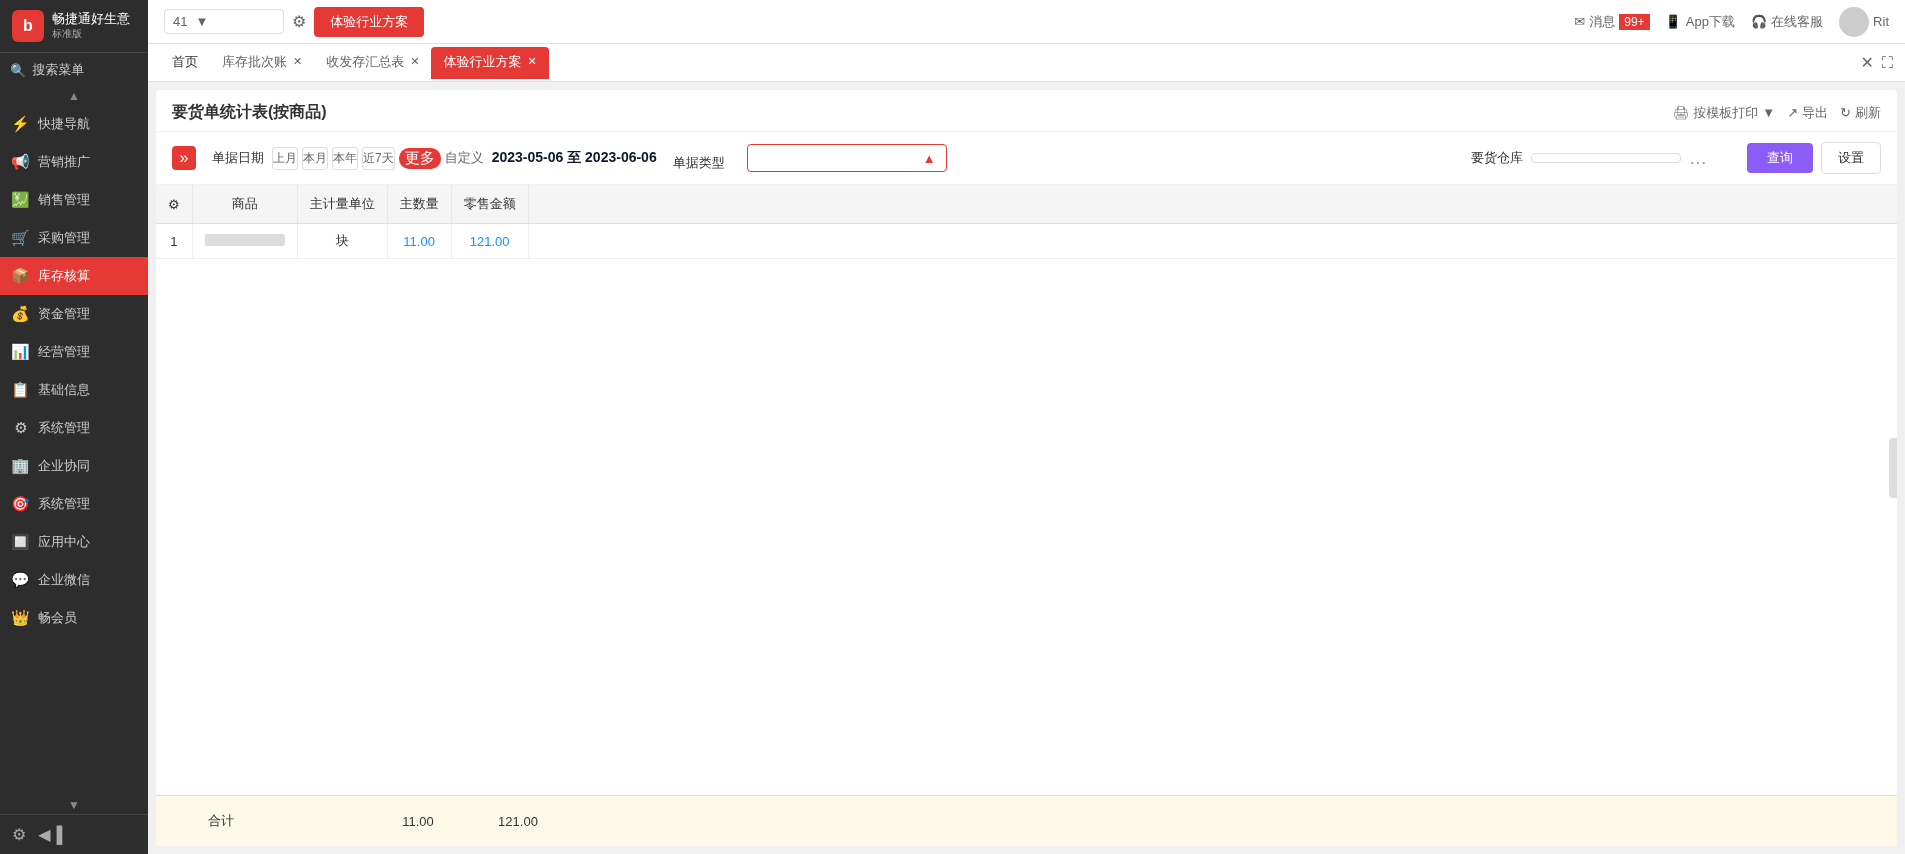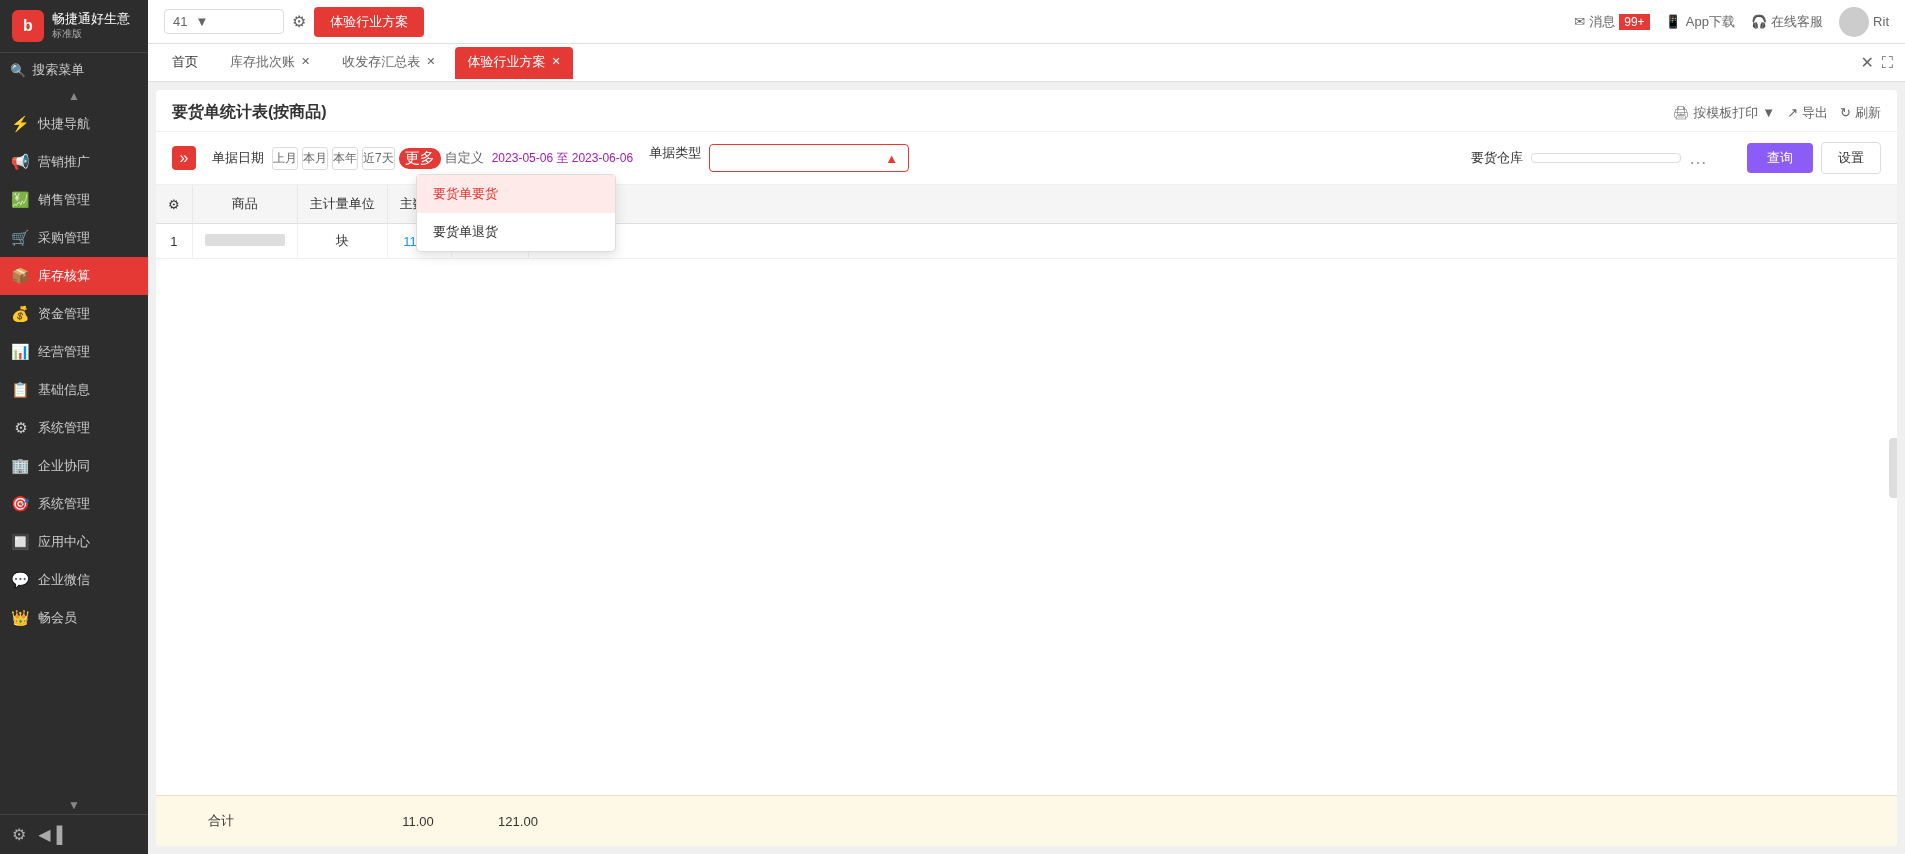--- a/index.html
+++ b/index.html
@@ -144,21 +144,21 @@
     }
 
     
     .tabs-bar {
       background: white;
       display: flex;
       align-items: center;
       padding: 0 12px;
       border-bottom: 1px solid #e0e0e0;
       height: 38px;
-      gap: 8px;
+      gap: 0;
     }
     .tab {
       display: flex;
       align-items: center;
       padding: 6px 12px;
       font-size: 13px;
       color: #666;
       cursor: pointer;
       border-bottom: 2px solid transparent;
       gap: 6px;
@@ -265,26 +265,26 @@
       background: white;
     }
     .date-badge {
       background: #e53935;
       color: white;
       border-radius: 10px;
       padding: 1px 6px;
       font-size: 15px;
     }
     .date-custom { color: #666; font-size: 13px; cursor: pointer; }
-    .date-range { color: #a21caf; font-size: 12px; }
+    .date-range { color: #0f172a; font-size: 14px; font-weight: bold; }
 
     .filter-type-group {
       display: flex;
-      align-items: flex-start;
-      gap: 8px;
+      align-items: flex-end;
+      gap: 22px;
     }
     .filter-type-select {
       display: flex;
       align-items: center;
       border: 1px solid #e53935;
       border-radius: 4px;
       padding: 4px 10px;
       min-width: 200px;
       cursor: pointer;
       position: relative;
@@ -605,28 +605,20 @@
       <div class="warehouse-group">
         <span class="filter-label">要货仓库</span>
         <div class="warehouse-select">
           <span style="flex:1;"></span>
         </div>
         <span class="more-filters">…</span>
         <button class="query-btn">查询</button>
         <button class="settings-btn">设置</button>
       </div>
 
-      <div class="dropdown-menu">
-        <div class="dropdown-item selected">
-          <span>要货单要货</span>
-        </div>
-        <div class="dropdown-item">
-          <span>要货单退货</span>
-        </div>
-      </div>
     </div>
 
     <div class="table-container">
       <table>
         <thead>
           <tr>
             <th style="width:40px;">⚙</th>
             <th>商品</th>
             <th>主计量单位</th>
             <th>主数量</th>

